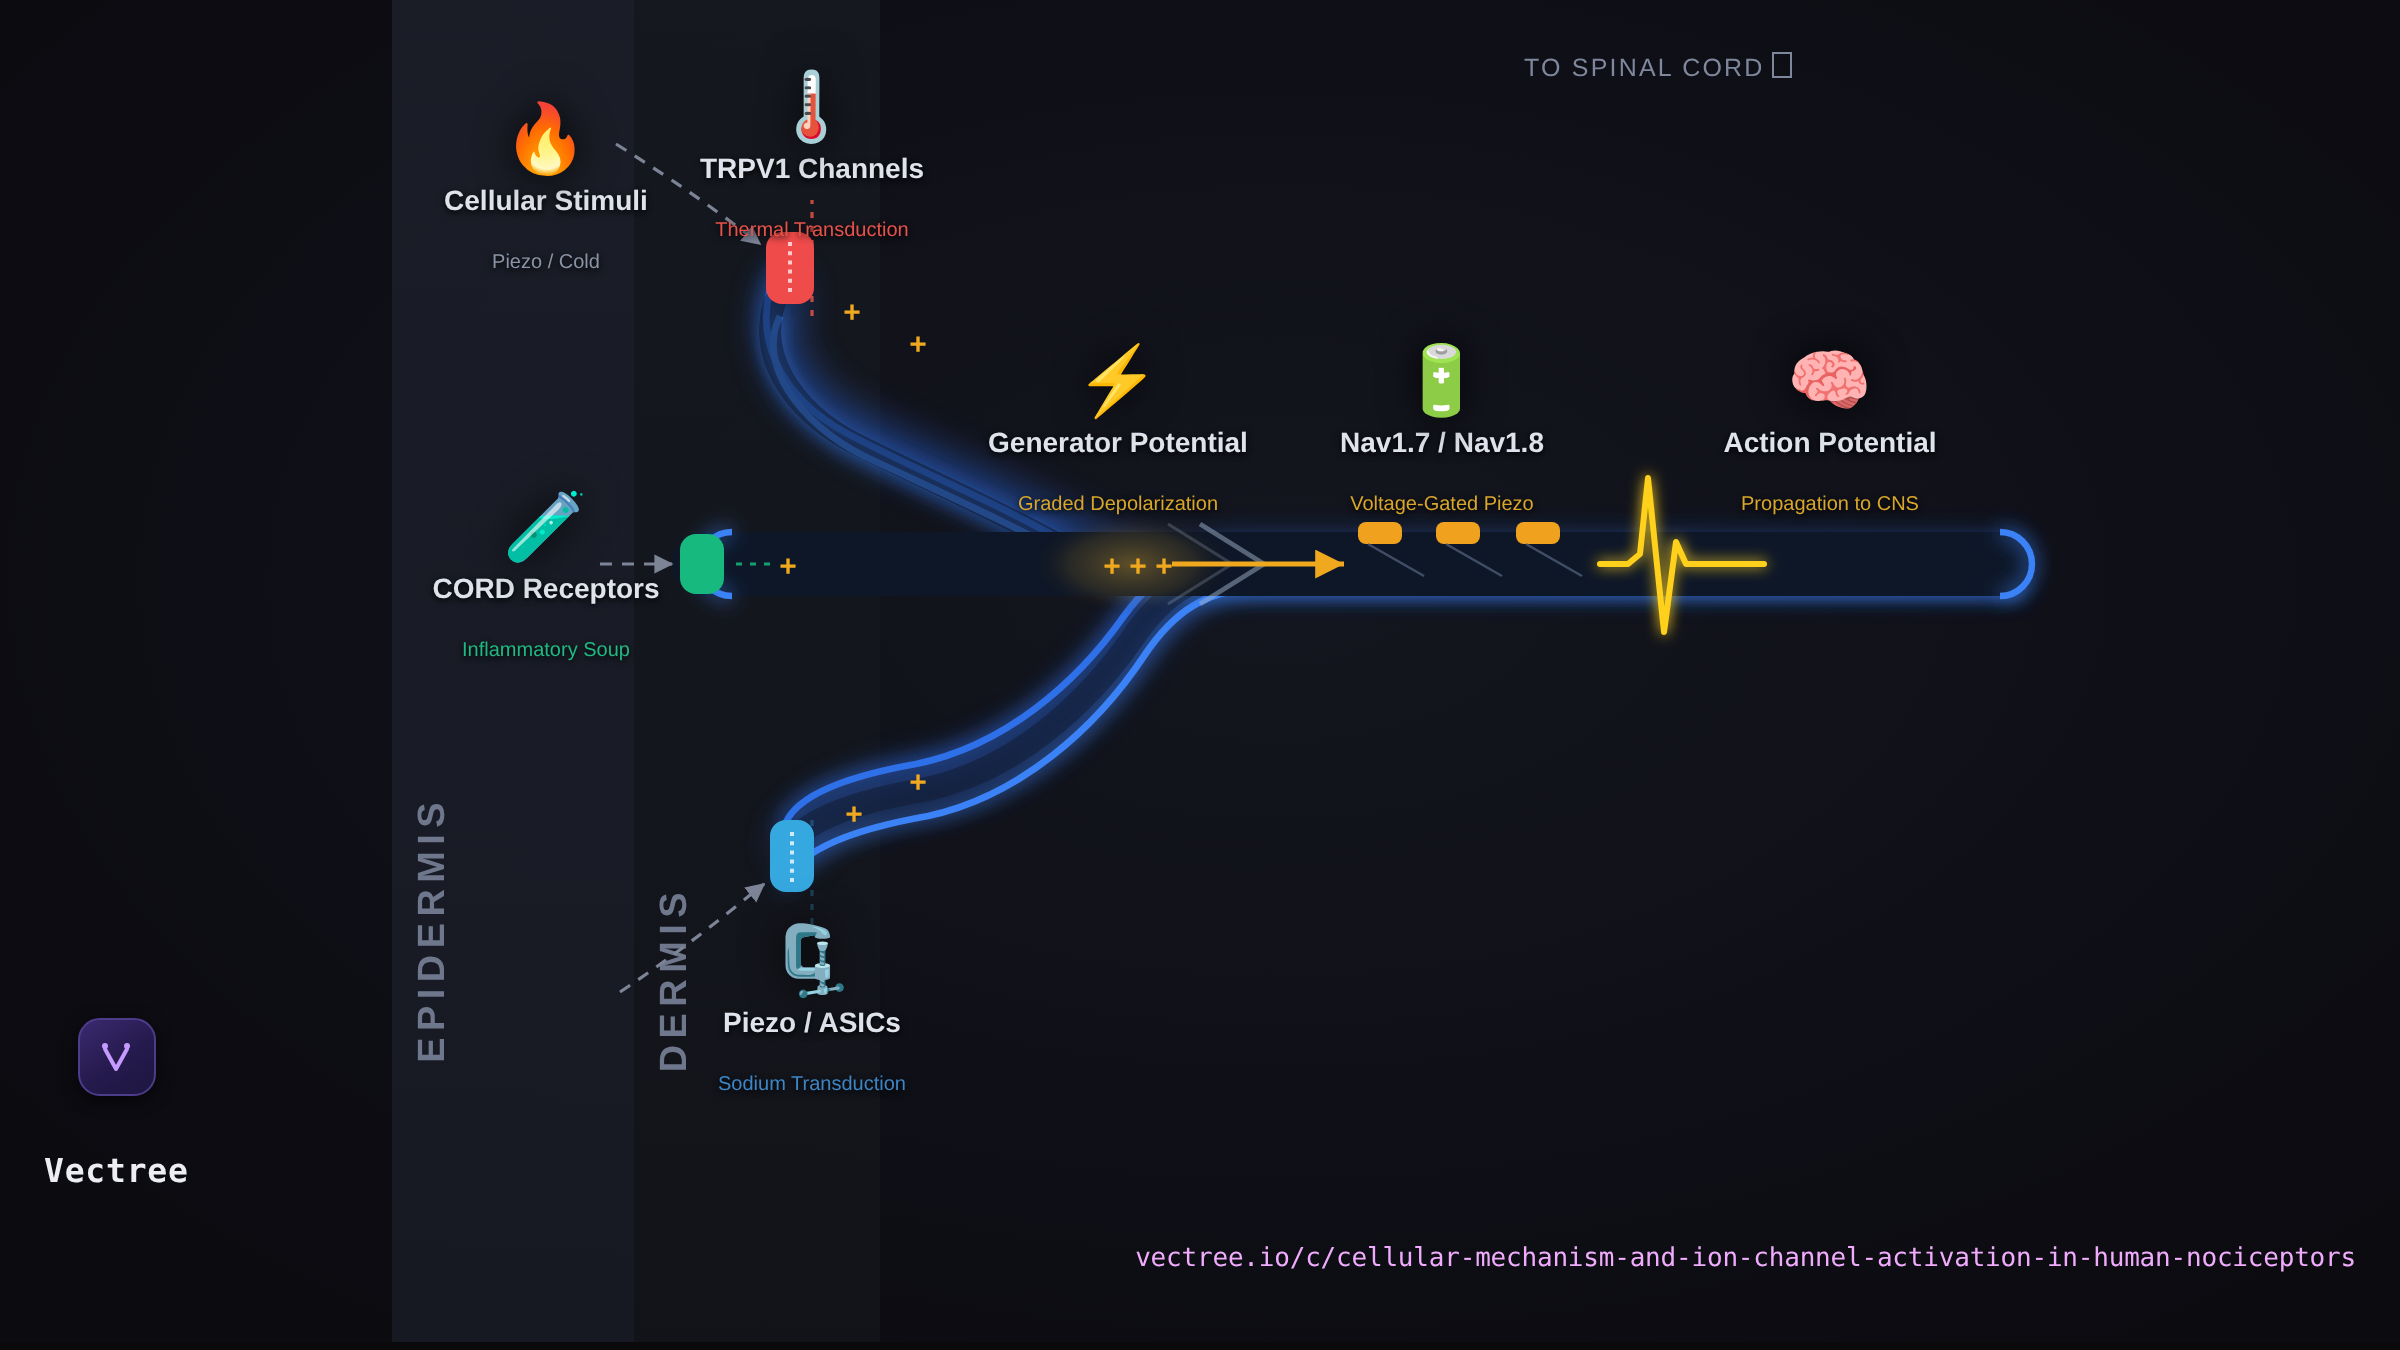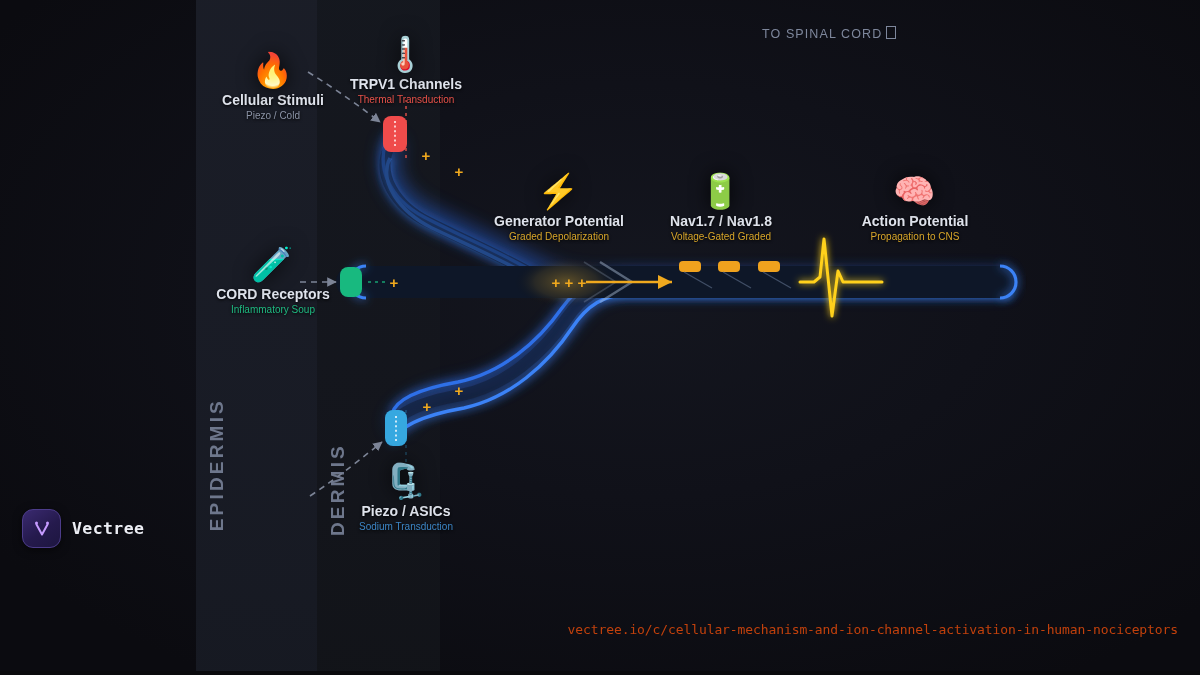--- a/index.html
+++ b/index.html
@@ -75,21 +75,21 @@
     color: #dfe3ec;
     font-size: 14px;
     font-weight: 700;
     margin-top: 2px;
     text-shadow: 0 1px 3px #000;
     white-space: nowrap;
   }
   .node .sub {
     display: block;
     font-size: 10px;
-    margin-top: 2px;
+    margin-top: 18px;
     white-space: nowrap;
     text-shadow: 0 1px 3px #000;
   }
 
   
   #spinal-cord {
     position: absolute;
     left: 762px; top: 26px;
     color: #7e879c;
     font-size: 12.5px;
@@ -102,21 +102,21 @@
     width: 8px; height: 11px;
     border: 1px solid #7e879c;
     margin-left: 4px;
     vertical-align: -1px;
   }
 
   
   #footer-brand {
     position: absolute;
     left: 22px; top: 509px;
-    display: flex; align-items: center; gap: 11px;
+    display: flex; align-items: center; gap: 28px; flex-direction: column;
   }
   #brand-mark {
     width: 37px; height: 37px;
     border-radius: 11px;
     background: linear-gradient(145deg, #3a2a70 0%, #251a4d 55%, #1d1640 100%);
     border: 1px solid #4c3c8a;
     display: flex; align-items: center; justify-content: center;
     box-shadow: 0 2px 8px rgba(0,0,0,.55);
   }
   #brand-name {
@@ -134,21 +134,21 @@
     font-family: "DejaVu Sans Mono", monospace;
     font-size: 31px;
     font-weight: 700;
     line-height: 36px;
     letter-spacing: -0.2px;
     white-space: pre-line;
   }
   #share-url {
     position: absolute;
     right: 22px; top: 622px;
-    color: #c2410c;
+    color: #f0abfc;
     font-family: "DejaVu Sans Mono", monospace;
     font-size: 13px;
     letter-spacing: -0.1px;
     white-space: nowrap;
   }
   #bottom-rule {
     position: absolute;
     left: 0; right: 0; bottom: 0;
     height: 4px;
     background: #0a0a0d;
@@ -324,21 +324,21 @@
 
   <div class="node" id="node-generator" style="left:489px; top:171px; width:140px;">
     <span class="glyph">⚡</span>
     <span class="title">Generator Potential</span>
     <span class="sub" style="color:#d8a62a">Graded Depolarization</span>
   </div>
 
   <div class="node" id="node-nav" style="left:651px; top:171px; width:140px;">
     <span class="glyph">🔋</span>
     <span class="title">Nav1.7 / Nav1.8</span>
-    <span class="sub" style="color:#d8a62a">Voltage-Gated Graded</span>
+    <span class="sub" style="color:#d8a62a">Voltage-Gated Piezo</span>
   </div>
 
   <div class="node" id="node-action" style="left:845px; top:171px; width:140px;">
     <span class="glyph">🧠</span>
     <span class="title">Action Potential</span>
     <span class="sub" style="color:#d8a62a">Propagation to CNS</span>
   </div>
 
   <div id="spinal-cord">
     <span>TO SPINAL CORD</span><span class="arrow-box"></span>

